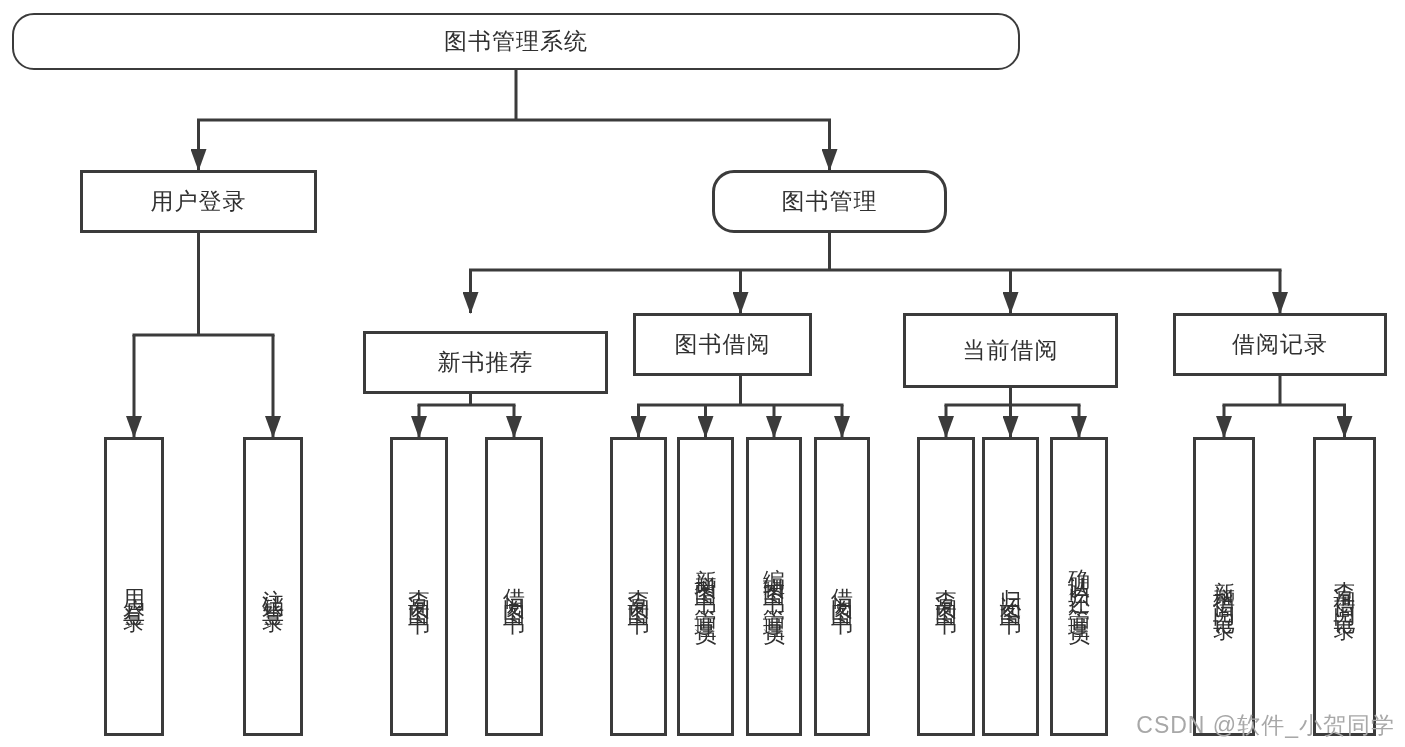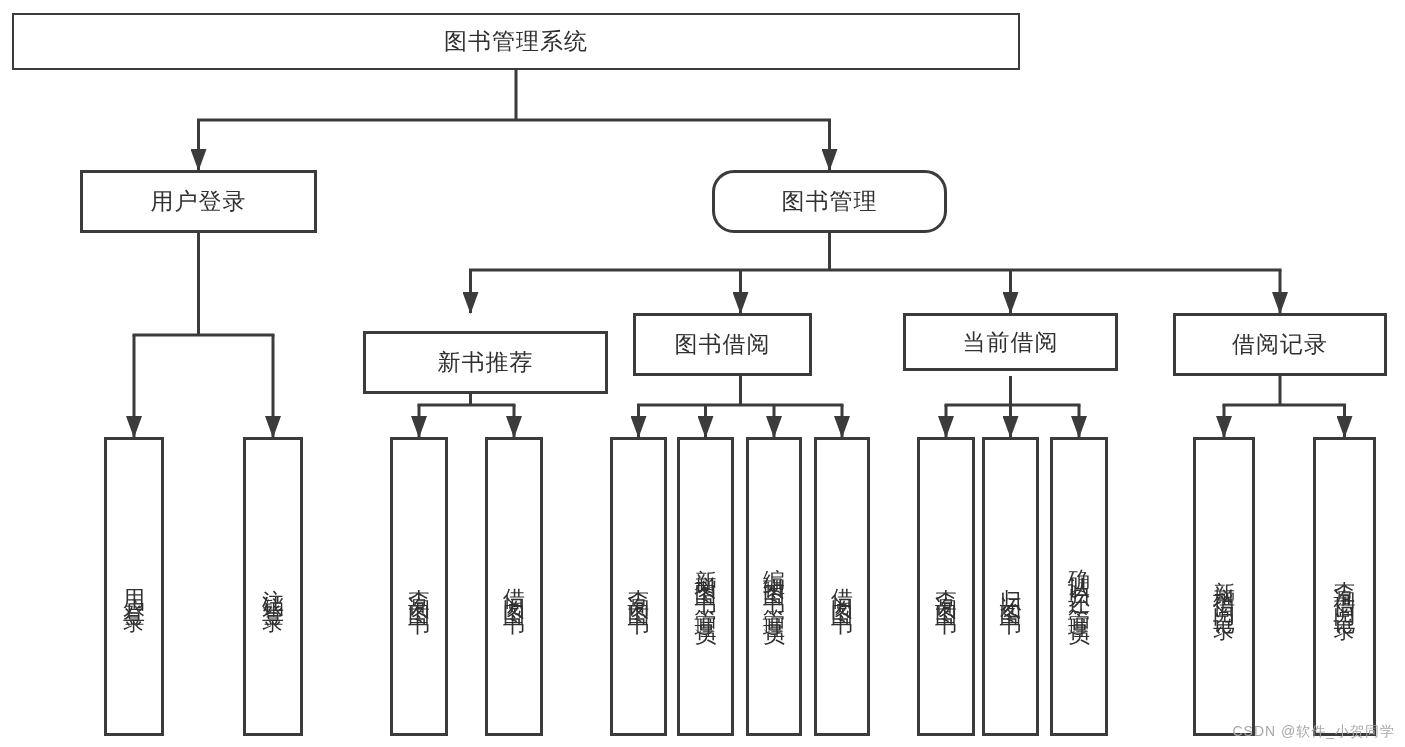--- a/index.html
+++ b/index.html
@@ -35,21 +35,21 @@
     writing-mode: vertical-rl;
     font-size: 22px;
     letter-spacing: 8px;
     line-height: 1;
     white-space: normal;
   }
   .watermark {
     position: absolute;
     right: 10px;
     bottom: 6px;
-    font-size: 14px;
+    font-size: 23px;
     color: #a8a8a8;
     letter-spacing: 1px;
     z-index: 10;
   }
 </style>
 </head>
 <body>
 
 <div class="stage">
 
@@ -80,38 +80,38 @@
       <line x1="774" y1="405" x2="774" y2="437" marker-end="url(#arrow)"></line>
       <line x1="842" y1="405" x2="842" y2="437" marker-end="url(#arrow)"></line>
       <line x1="946" y1="405" x2="946" y2="437" marker-end="url(#arrow)"></line>
       <line x1="1010.5" y1="405" x2="1010.5" y2="437" marker-end="url(#arrow)"></line>
       <line x1="1079" y1="405" x2="1079" y2="437" marker-end="url(#arrow)"></line>
       <line x1="1224" y1="405" x2="1224" y2="437" marker-end="url(#arrow)"></line>
       <line x1="1344.5" y1="405" x2="1344.5" y2="437" marker-end="url(#arrow)"></line>
     </g>
   </svg>
 
-  <div class="node" style="left:12px; top:13px; width:1008px; height:57px; border-width:2px;">
+  <div class="node" style="left:12px; top:13px; width:1008px; height:57px; border-width:2px;border-radius:22px;">
     <span class="lbl">图书管理系统</span>
   </div>
 
   <div class="node" style="left:80px; top:170px; width:237px; height:63px;">
     <span class="lbl">用户登录</span>
   </div>
   <div class="node" style="left:712px; top:170px; width:235px; height:63px;border-radius:22px;">
     <span class="lbl">图书管理</span>
   </div>
 
   <div class="node" style="left:363px; top:331px; width:245px; height:63px;">
     <span class="lbl">新书推荐</span>
   </div>
   <div class="node" style="left:633px; top:313px; width:179px; height:63px;">
     <span class="lbl">图书借阅</span>
   </div>
-  <div class="node" style="left:903px; top:313px; width:215px; height:58px;">
+  <div class="node" style="left:903px; top:313px; width:215px; height:75px;">
     <span class="lbl">当前借阅</span>
   </div>
   <div class="node" style="left:1173px; top:313px; width:214px; height:63px;">
     <span class="lbl">借阅记录</span>
   </div>
 
   <div class="node v" style="left:104px; top:437px; width:60px; height:299px;">
     <span class="lbl">用户登录</span>
   </div>
   <div class="node v" style="left:243px; top:437px; width:60px; height:299px;">

